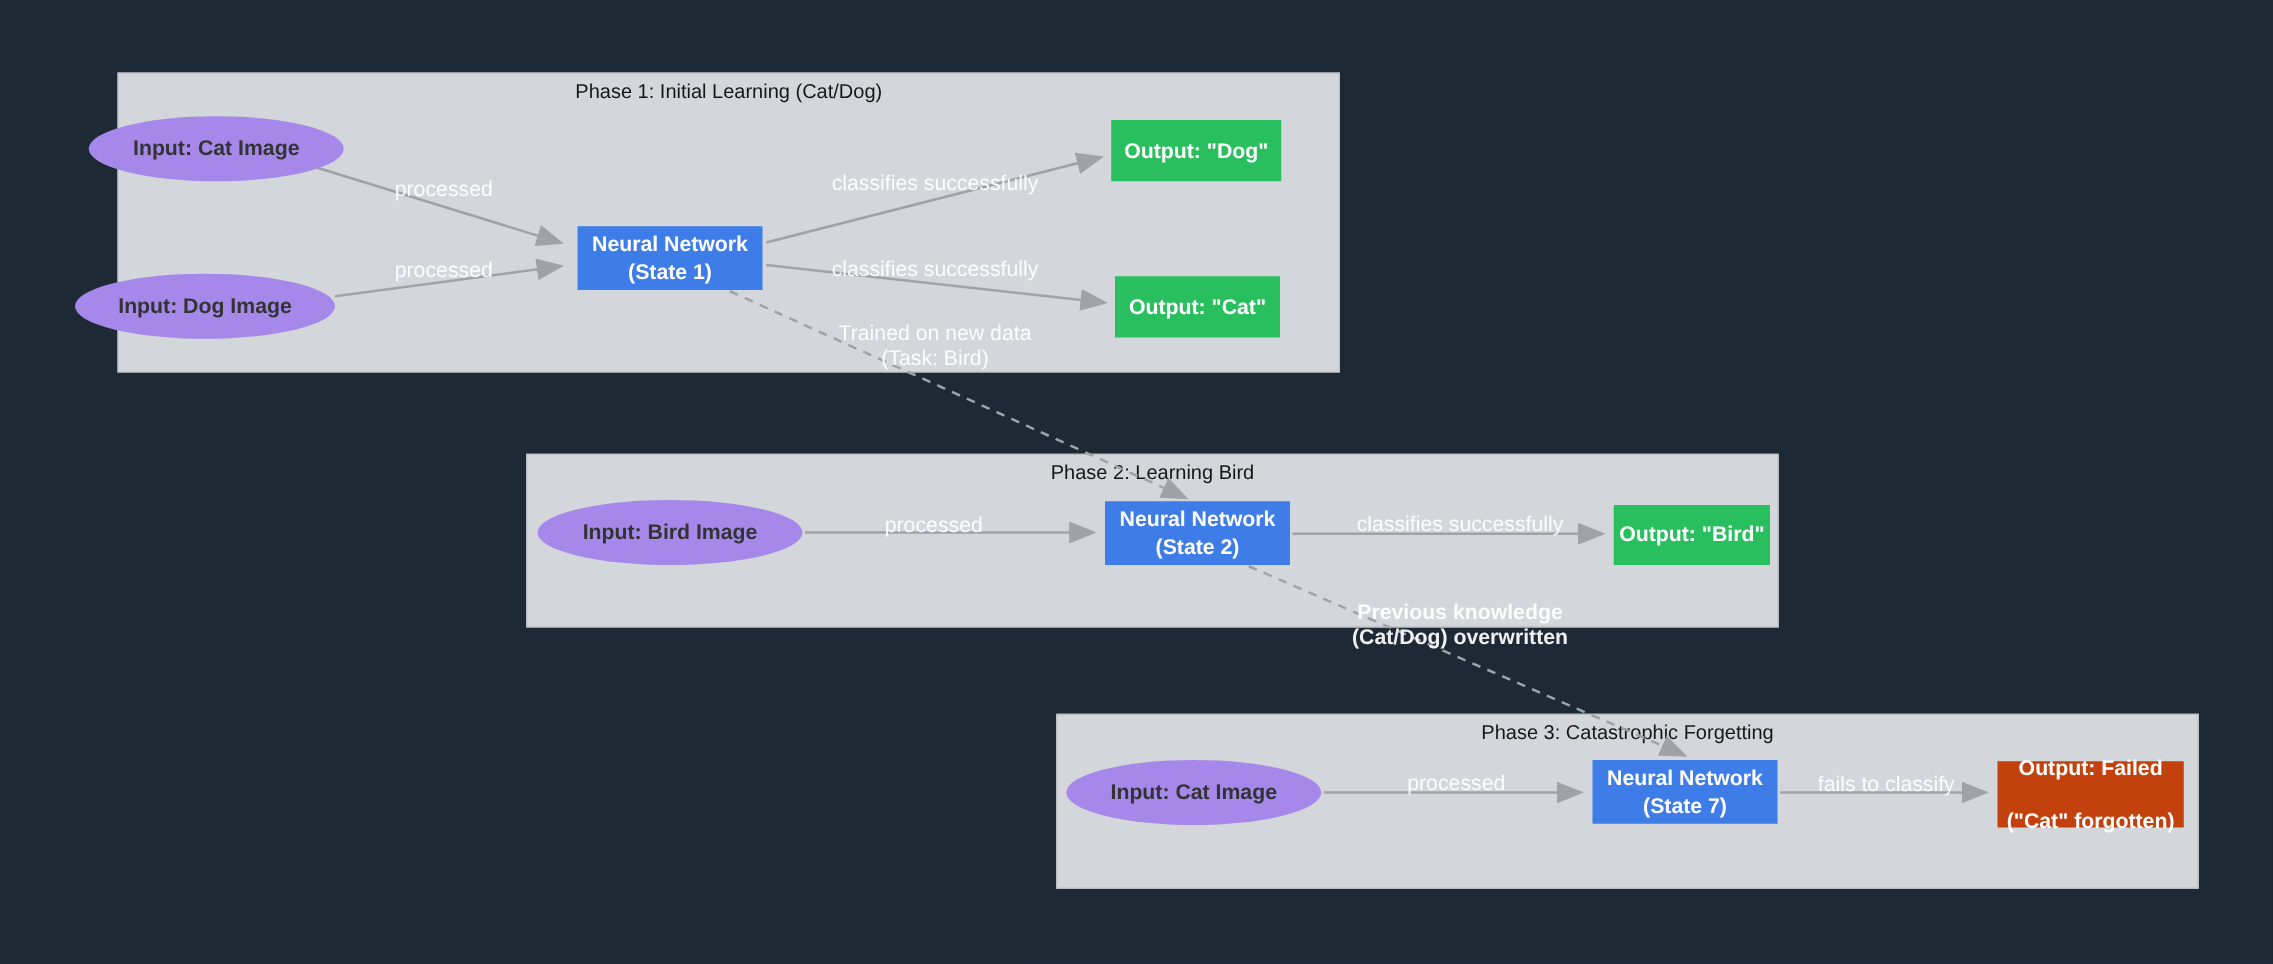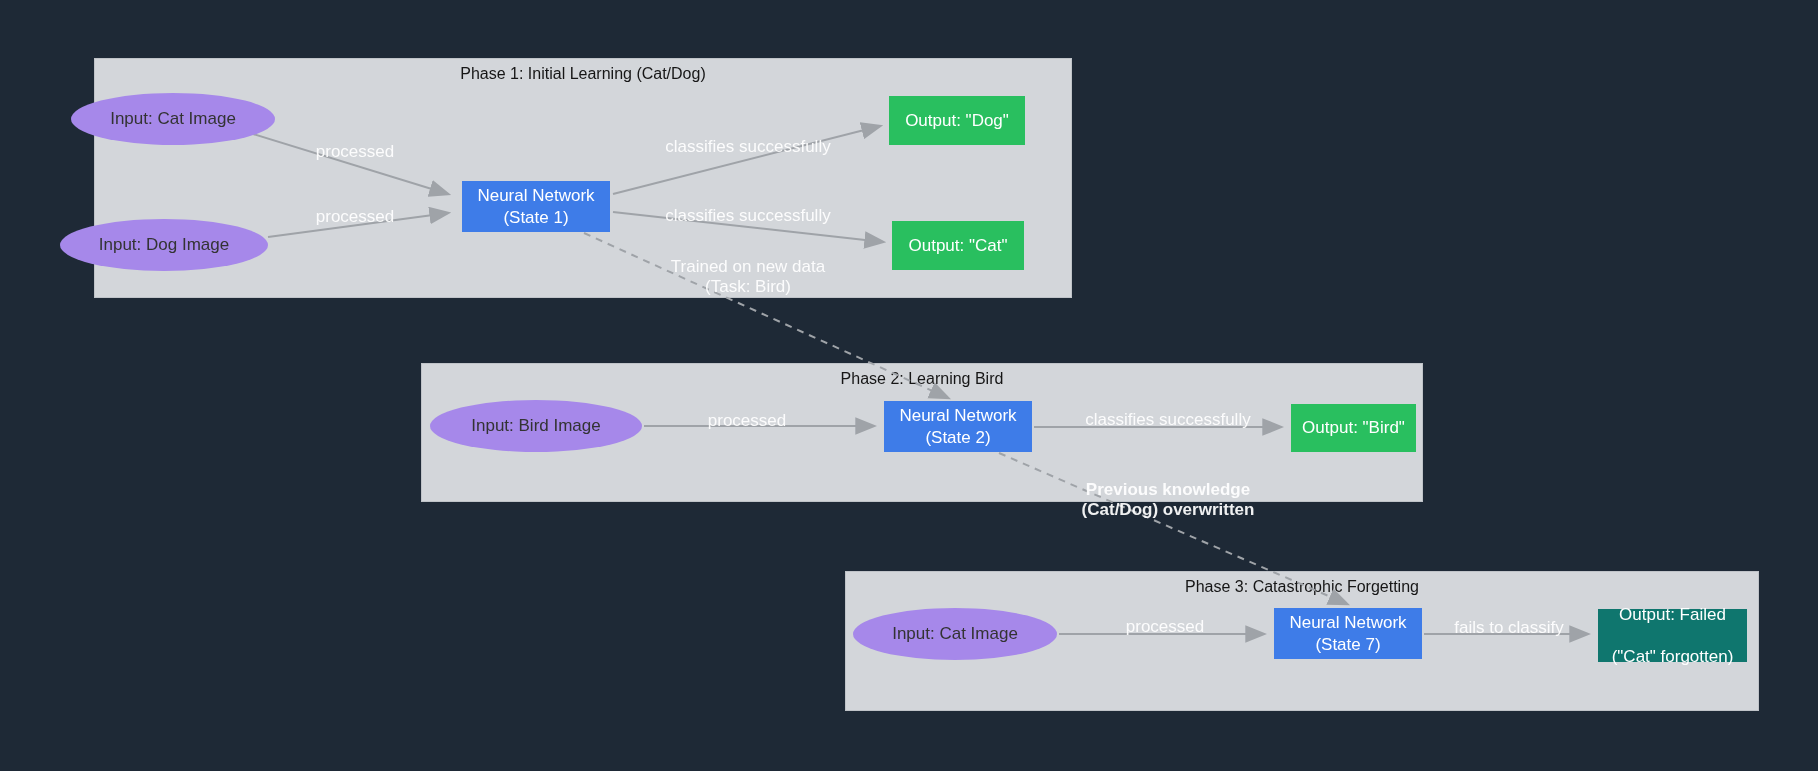--- a/index.html
+++ b/index.html
@@ -31,29 +31,30 @@
     position: absolute;
     display: flex;
     flex-direction: column;
     align-items: center;
     justify-content: center;
     text-align: center;
     font-size: 17px;
     line-height: 1.25;
     z-index: 2;
     box-sizing: border-box;
+    font-weight: bold;
   }
   .ellipse {
     border-radius: 50%;
     background: #a688ea;
     color: #333333;
   }
   .rect-network { background: #3e7ce8; color: #ffffff; }
   .rect-success { background: #29bf5f; color: #ffffff; }
-  .rect-failure { background: #0f766e; color: #ffffff; gap: 21px; }
+  .rect-failure { background: #c2410c; color: #ffffff; gap: 21px; }
   .edge-label {
     position: absolute;
     transform: translate(-50%, -50%);
     font-size: 17px;
     color: rgba(255,255,255,0.93);
     white-space: nowrap;
     text-align: center;
     line-height: 1.18;
     z-index: 2;
   }

